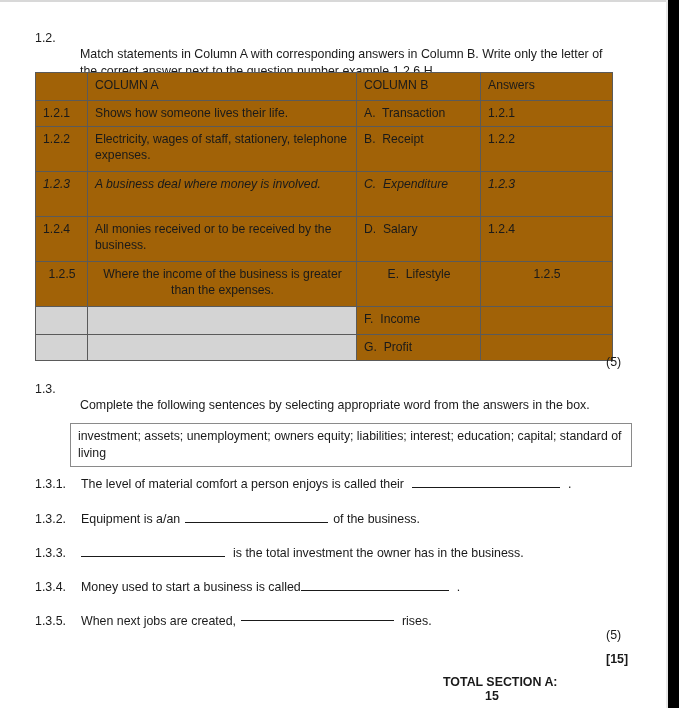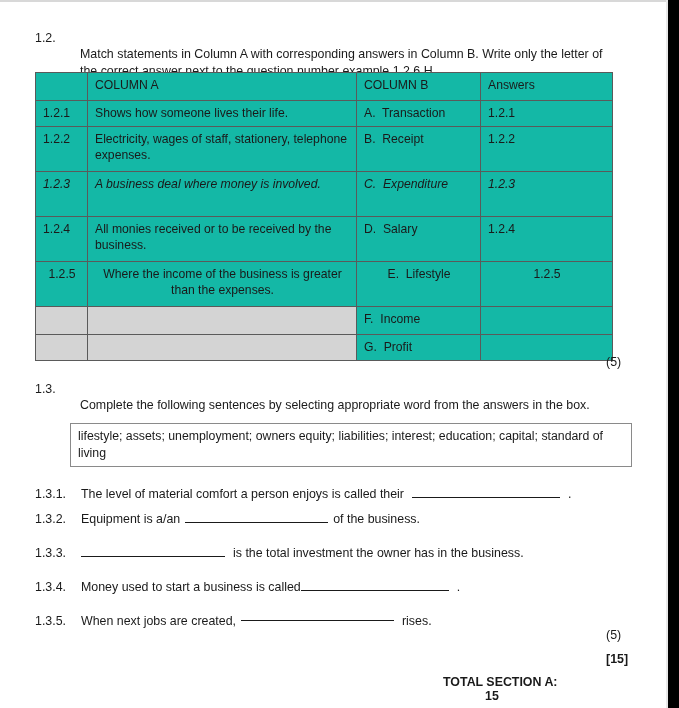--- a/index.html
+++ b/index.html
@@ -81,21 +81,21 @@
     width: 577px;
     border-collapse: collapse;
     table-layout: fixed;
     font-size: 12.2px;
     line-height: 16.5px;
   }
   .match-table td {
     border: 1px solid #5a5a5a;
     padding: 4px 6px 4px 7px;
     vertical-align: top;
-    background: #14b8a6;
+    background: #a16207;
   }
   .col-num    { width: 52px; }
   .col-a      { width: 269px; }
   .col-b      { width: 124px; }
   .col-ans    { width: 132px; }
 
   .match-table tr.r-head td { height: 19px; }
   .match-table tr.r-1 td { height: 16px; }
   .match-table tr.r-2 td { height: 36px; }
   .match-table tr.r-3 td { height: 36px; font-style: italic; }
@@ -162,21 +162,21 @@
     border-bottom: 1.6px solid #1a1a1a;
     height: 12px;
     vertical-align: baseline;
   }
   .blank-w1 { width: 148px; }
   .blank-w2 { width: 143px; }
   .blank-w3 { width: 144px; }
   .blank-w4 { width: 148px; }
   .blank-w5 { width: 153px; position: relative; top: -4px; }
 
-  #f131 { top: 485px; }
+  #f131 { top: 475px; }
   #f132 { top: 510px; }
   #f133 { top: 544px; }
   #f134 { top: 578px; }
   #f135 { top: 612px; }
 
   .sp-s { display: inline-block; width: 5px; }
   .sp-m { display: inline-block; width: 8px; }
 </style>
 </head>
 <body>
@@ -247,21 +247,21 @@
     </tbody>
   </table>
 
   <div class="mark" id="mark-5a">(5)</div>
 
   <div class="q-block" id="q13">
     <span class="q-num">1.3.</span>
     <span class="q-text">Complete the following sentences by selecting appropriate word from the answers in the box.</span>
   </div>
 
-  <div class="word-box">lifestyle; assets; unemployment; owners equity; liabilities; interest; education; capital; standard of living</div>
+  <div class="word-box">investment; assets; unemployment; owners equity; liabilities; interest; education; capital; standard of living</div>
 
   <div class="fill-line" id="f131">
     <span class="fill-num">1.3.1.</span><span>The level of material comfort a person enjoys is called their</span><span class="sp-m"></span><span class="blank blank-w1"></span><span class="sp-m"></span><span>.</span>
   </div>
 
   <div class="fill-line" id="f132">
     <span class="fill-num">1.3.2.</span><span>Equipment is a/an</span><span class="sp-s"></span><span class="blank blank-w2"></span><span class="sp-s"></span><span>of the business.</span>
   </div>
 
   <div class="fill-line" id="f133">

